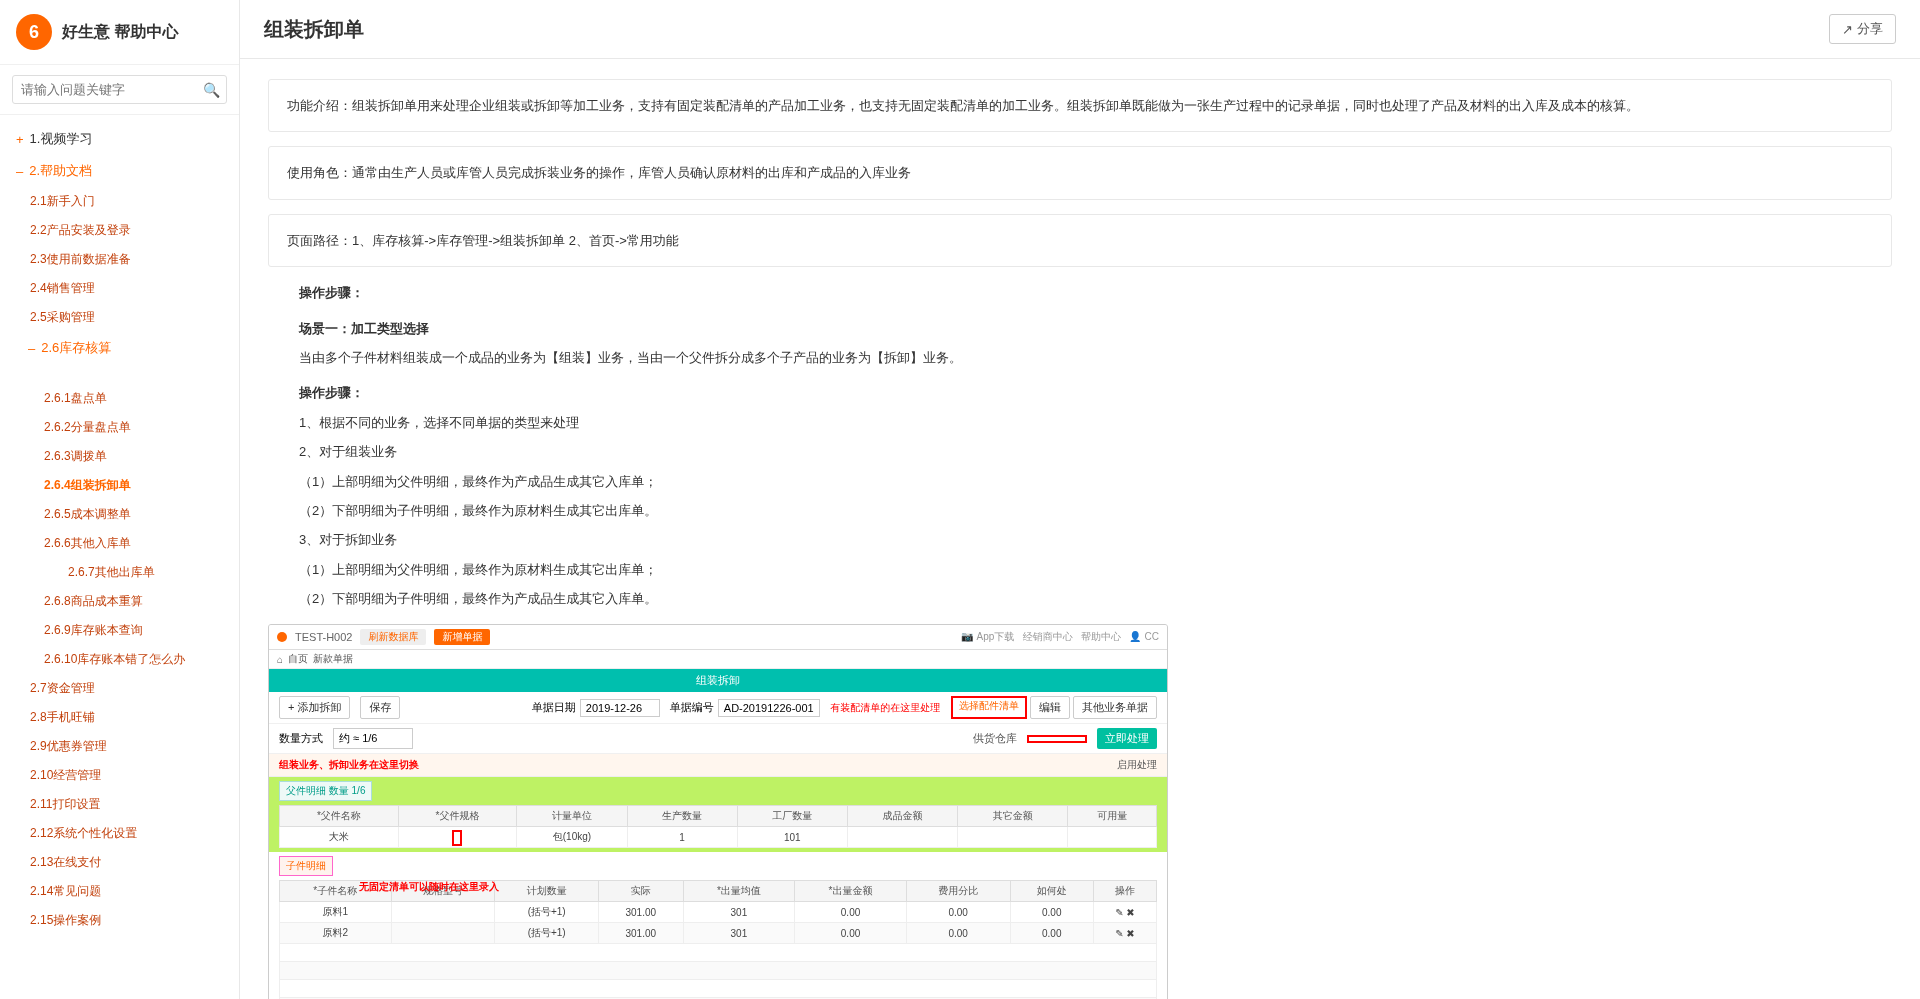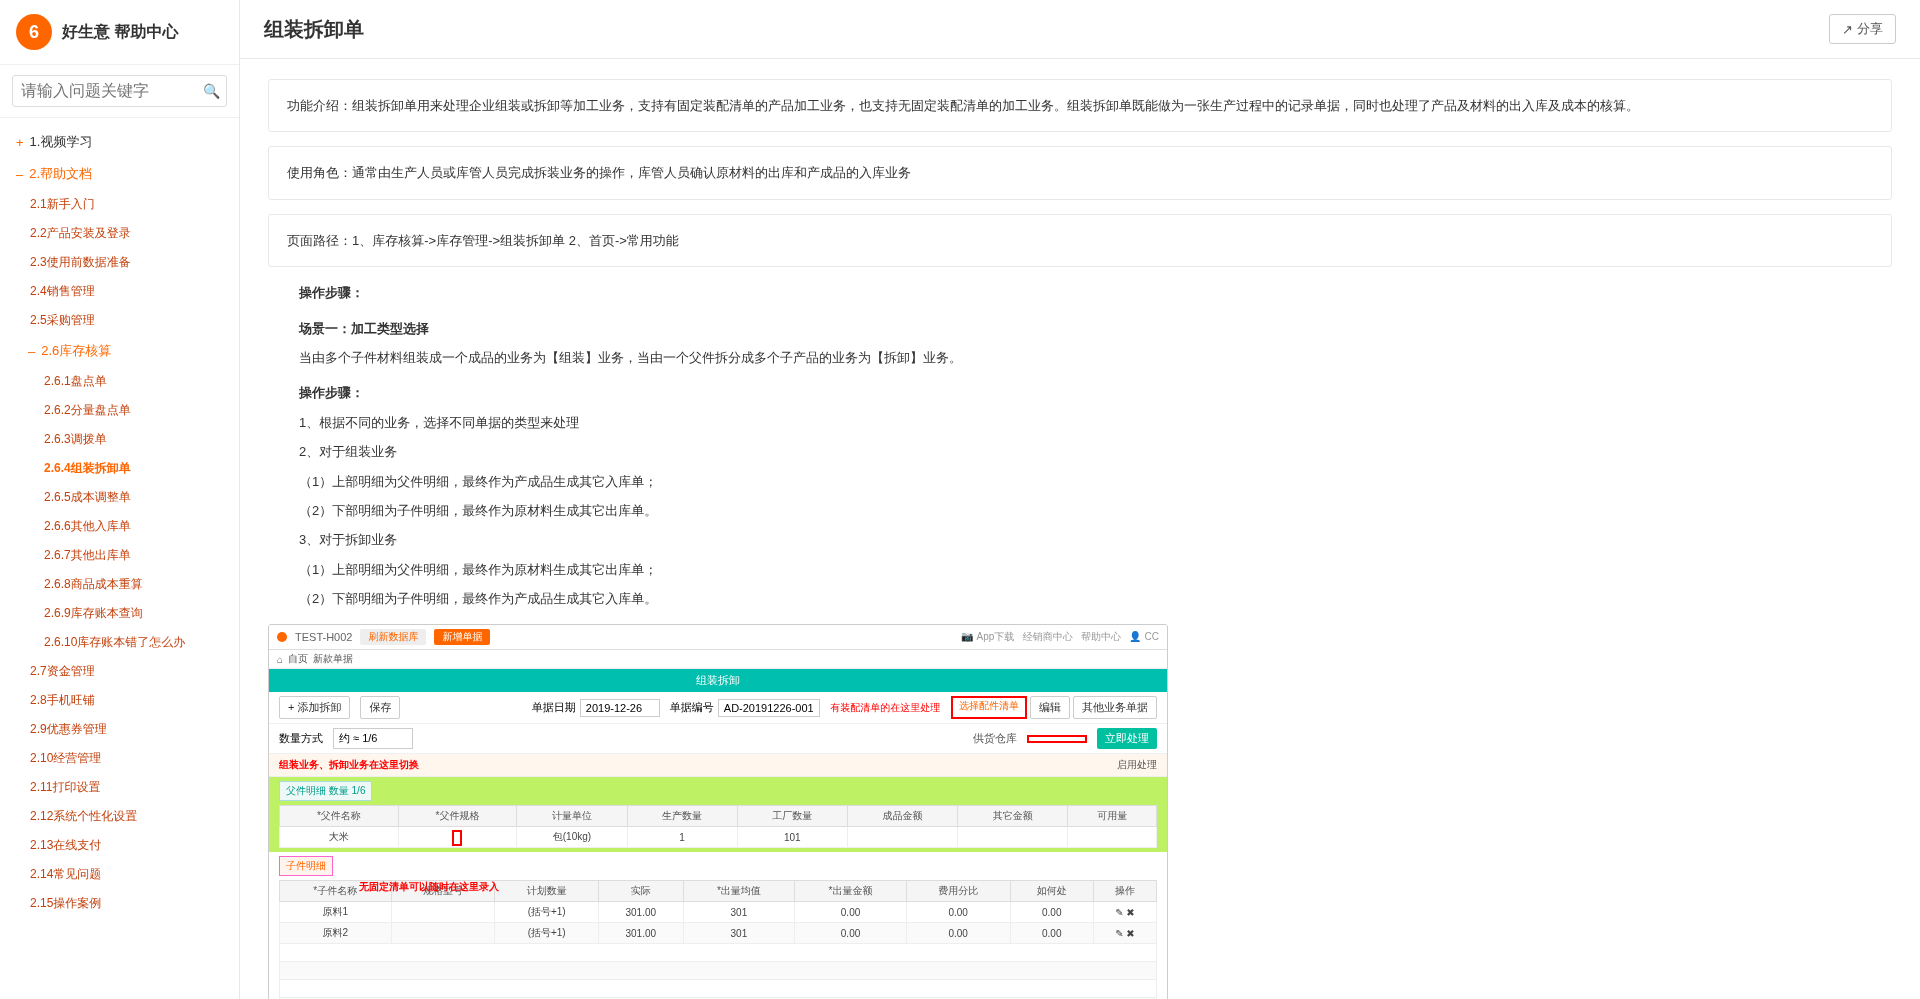--- a/index.html
+++ b/index.html
@@ -33,21 +33,21 @@
     .logo-text {
       font-size: 16px; font-weight: bold; color: #333;
     }
     .sidebar-search {
       padding: 10px 12px;
       border-bottom: 1px solid #f0f0f0;
     }
     .sidebar-search input {
       width: 100%; padding: 6px 28px 6px 8px;
       border: 1px solid #ddd; border-radius: 3px;
-      font-size: 16px; color: #666; outline: none;
+      font-size: 13px; color: #666; outline: none;
     }
     .sidebar-search .search-icon-wrap {
       position: relative; display: flex; align-items: center;
     }
     .sidebar-search .search-icon-wrap input { flex: 1; }
     .sidebar-search .search-btn {
       position: absolute; right: 6px;
       background: none; border: none; cursor: pointer;
       color: #999; font-size: 14px;
     }
@@ -233,27 +233,27 @@
     <div class="nav-sub-item">2.1新手入门</div>
     <div class="nav-sub-item">2.2产品安装及登录</div>
     <div class="nav-sub-item">2.3使用前数据准备</div>
     <div class="nav-sub-item">2.4销售管理</div>
     <div class="nav-sub-item">2.5采购管理</div>
 
     <div class="nav-group-title" style="color:#f60; padding-left:28px;">
       <span class="minus">–</span>
       <span>2.6库存核算</span>
     </div>
-    <div class="nav-sub-item" style="padding-left:44px;">2.6.1盘点单</div>
+    <div class="nav-sub-item" style="padding-left:44px;margin-top:20px;">2.6.1盘点单</div>
     <div class="nav-sub-item" style="padding-left:44px;">2.6.2分量盘点单</div>
     <div class="nav-sub-item" style="padding-left:44px;">2.6.3调拨单</div>
     <div class="nav-sub-item sub-active" style="padding-left:44px;">2.6.4组装拆卸单</div>
     <div class="nav-sub-item" style="padding-left:44px;">2.6.5成本调整单</div>
     <div class="nav-sub-item" style="padding-left:44px;">2.6.6其他入库单</div>
-    <div class="nav-sub-item" style="padding-left:44px;">2.6.7其他出库单</div>
+    <div class="nav-sub-item" style="padding-left:68px;">2.6.7其他出库单</div>
     <div class="nav-sub-item" style="padding-left:44px;">2.6.8商品成本重算</div>
     <div class="nav-sub-item" style="padding-left:44px;">2.6.9库存账本查询</div>
     <div class="nav-sub-item" style="padding-left:44px;">2.6.10库存账本错了怎么办</div>
     <div class="nav-sub-item">2.7资金管理</div>
     <div class="nav-sub-item">2.8手机旺铺</div>
     <div class="nav-sub-item">2.9优惠券管理</div>
     <div class="nav-sub-item">2.10经营管理</div>
     <div class="nav-sub-item">2.11打印设置</div>
     <div class="nav-sub-item">2.12系统个性化设置</div>
     <div class="nav-sub-item">2.13在线支付</div>

